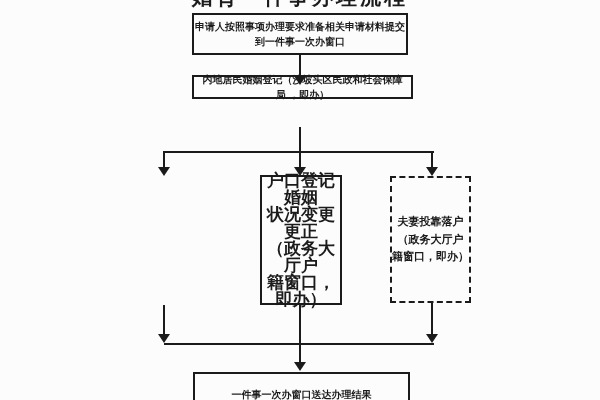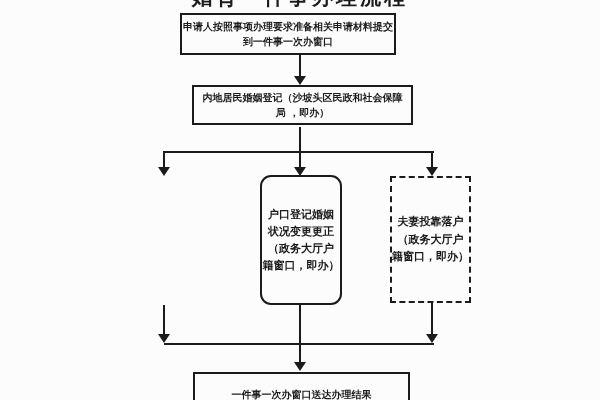--- a/index.html
+++ b/index.html
@@ -42,26 +42,26 @@
     background: #1b1b1b;
   }
   .ah {
     position: absolute;
     width: 0; height: 0;
     border-left: 6px solid transparent;
     border-right: 6px solid transparent;
     border-top: 9px solid #1b1b1b;
   }
   
-  #box-step1 { left: 180px; top: 13px; width: 216px; height: 42px; font-size: 10px; line-height: 15px; }
+  #box-step1 { left: 192px; top: 13px; width: 216px; height: 42px; font-size: 10px; line-height: 15px; }
   
-  #box-step2 { left: 192px; top: 85px; width: 221px; height: 40px; font-size: 10px; line-height: 15px; }
+  #box-step2 { left: 192px; top: 75px; width: 221px; height: 24px; font-size: 10px; line-height: 15px; }
   
   #box-left   { left: 125px; top: 176px; width: 80px; height: 129px; font-size: 10.5px; line-height: 15.5px; }
-  #box-middle { left: 260px; top: 175px; width: 82px; height: 130px; font-size: 11px; line-height: 17px; border-radius: 11px; }
+  #box-middle { left: 260px; top: 175px; width: 82px; height: 130px; font-size: 17px; line-height: 17px; }
   #box-right  { left: 390px; top: 176px; width: 81px; height: 127px; font-size: 11px; line-height: 17.5px; }
   
   #box-result { left: 193px; top: 372px; width: 217px; height: 46px; font-size: 10px; line-height: 15px;
                 align-items: flex-start; padding-top: 13px; }
 </style>
 </head>
 <body>
 
 <div id="stage">
 

